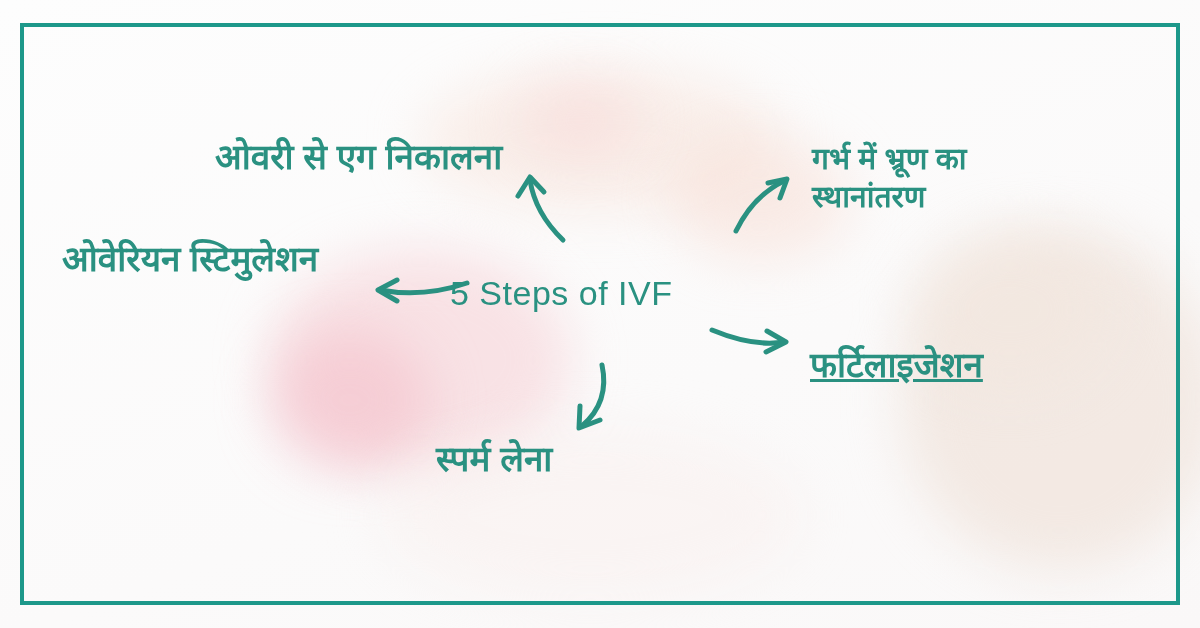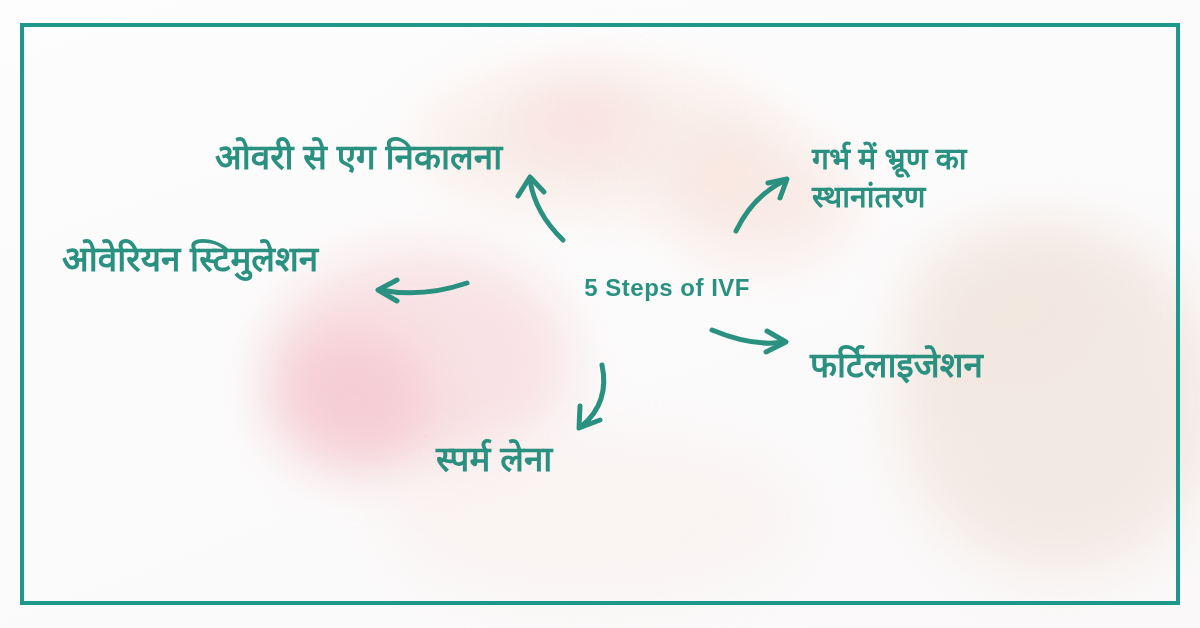--- a/index.html
+++ b/index.html
@@ -40,24 +40,24 @@
     position:absolute;
     color:var(--teal);
     font-weight:700;
     font-size:35px;
     line-height:1.2;
     white-space:nowrap;
   }
   .step-embryo{white-space:normal;width:240px;font-size:30px;line-height:1.25;}
   .main-title{
     position:absolute;left:450px;top:276px;width:300px;
-    text-align:right;
+    text-align:left;
     color:var(--teal);
-    font-weight:700;
-    font-size:24px;
+    font-weight:400;
+    font-size:34px;
     line-height:1.0;
     letter-spacing:0.5px;
   }
   .main-title span{display:block;}
 </style>
 </head>
 <body>
 
 <div class="poster">
 
@@ -96,21 +96,21 @@
       <polyline class="arrow" points="580,406 579,428 600,420"></polyline>
     </g>
   </svg>
 
   <div class="step-label" style="left:215px;top:136px;">ओवरी से एग निकालना</div>
 
   <div class="step-label" style="left:62px;top:238px;">ओवेरियन स्टिमुलेशन</div>
 
   <div class="step-label step-embryo" style="left:812px;top:140px;">गर्भ में भ्रूण का स्थानांतरण</div>
 
-  <div class="step-label" style="left:810px;top:344px;">फर्टिलाइजेशन</div>
+  <div class="step-label" style="left:810px;top:344px;text-decoration:underline;">फर्टिलाइजेशन</div>
 
   <div class="step-label" style="left:436px;top:438px;">स्पर्म लेना</div>
 
   <h1 class="main-title">
     <span>5 Steps of IVF</span>
   </h1>
 
 </div>
 
 </body></html>

